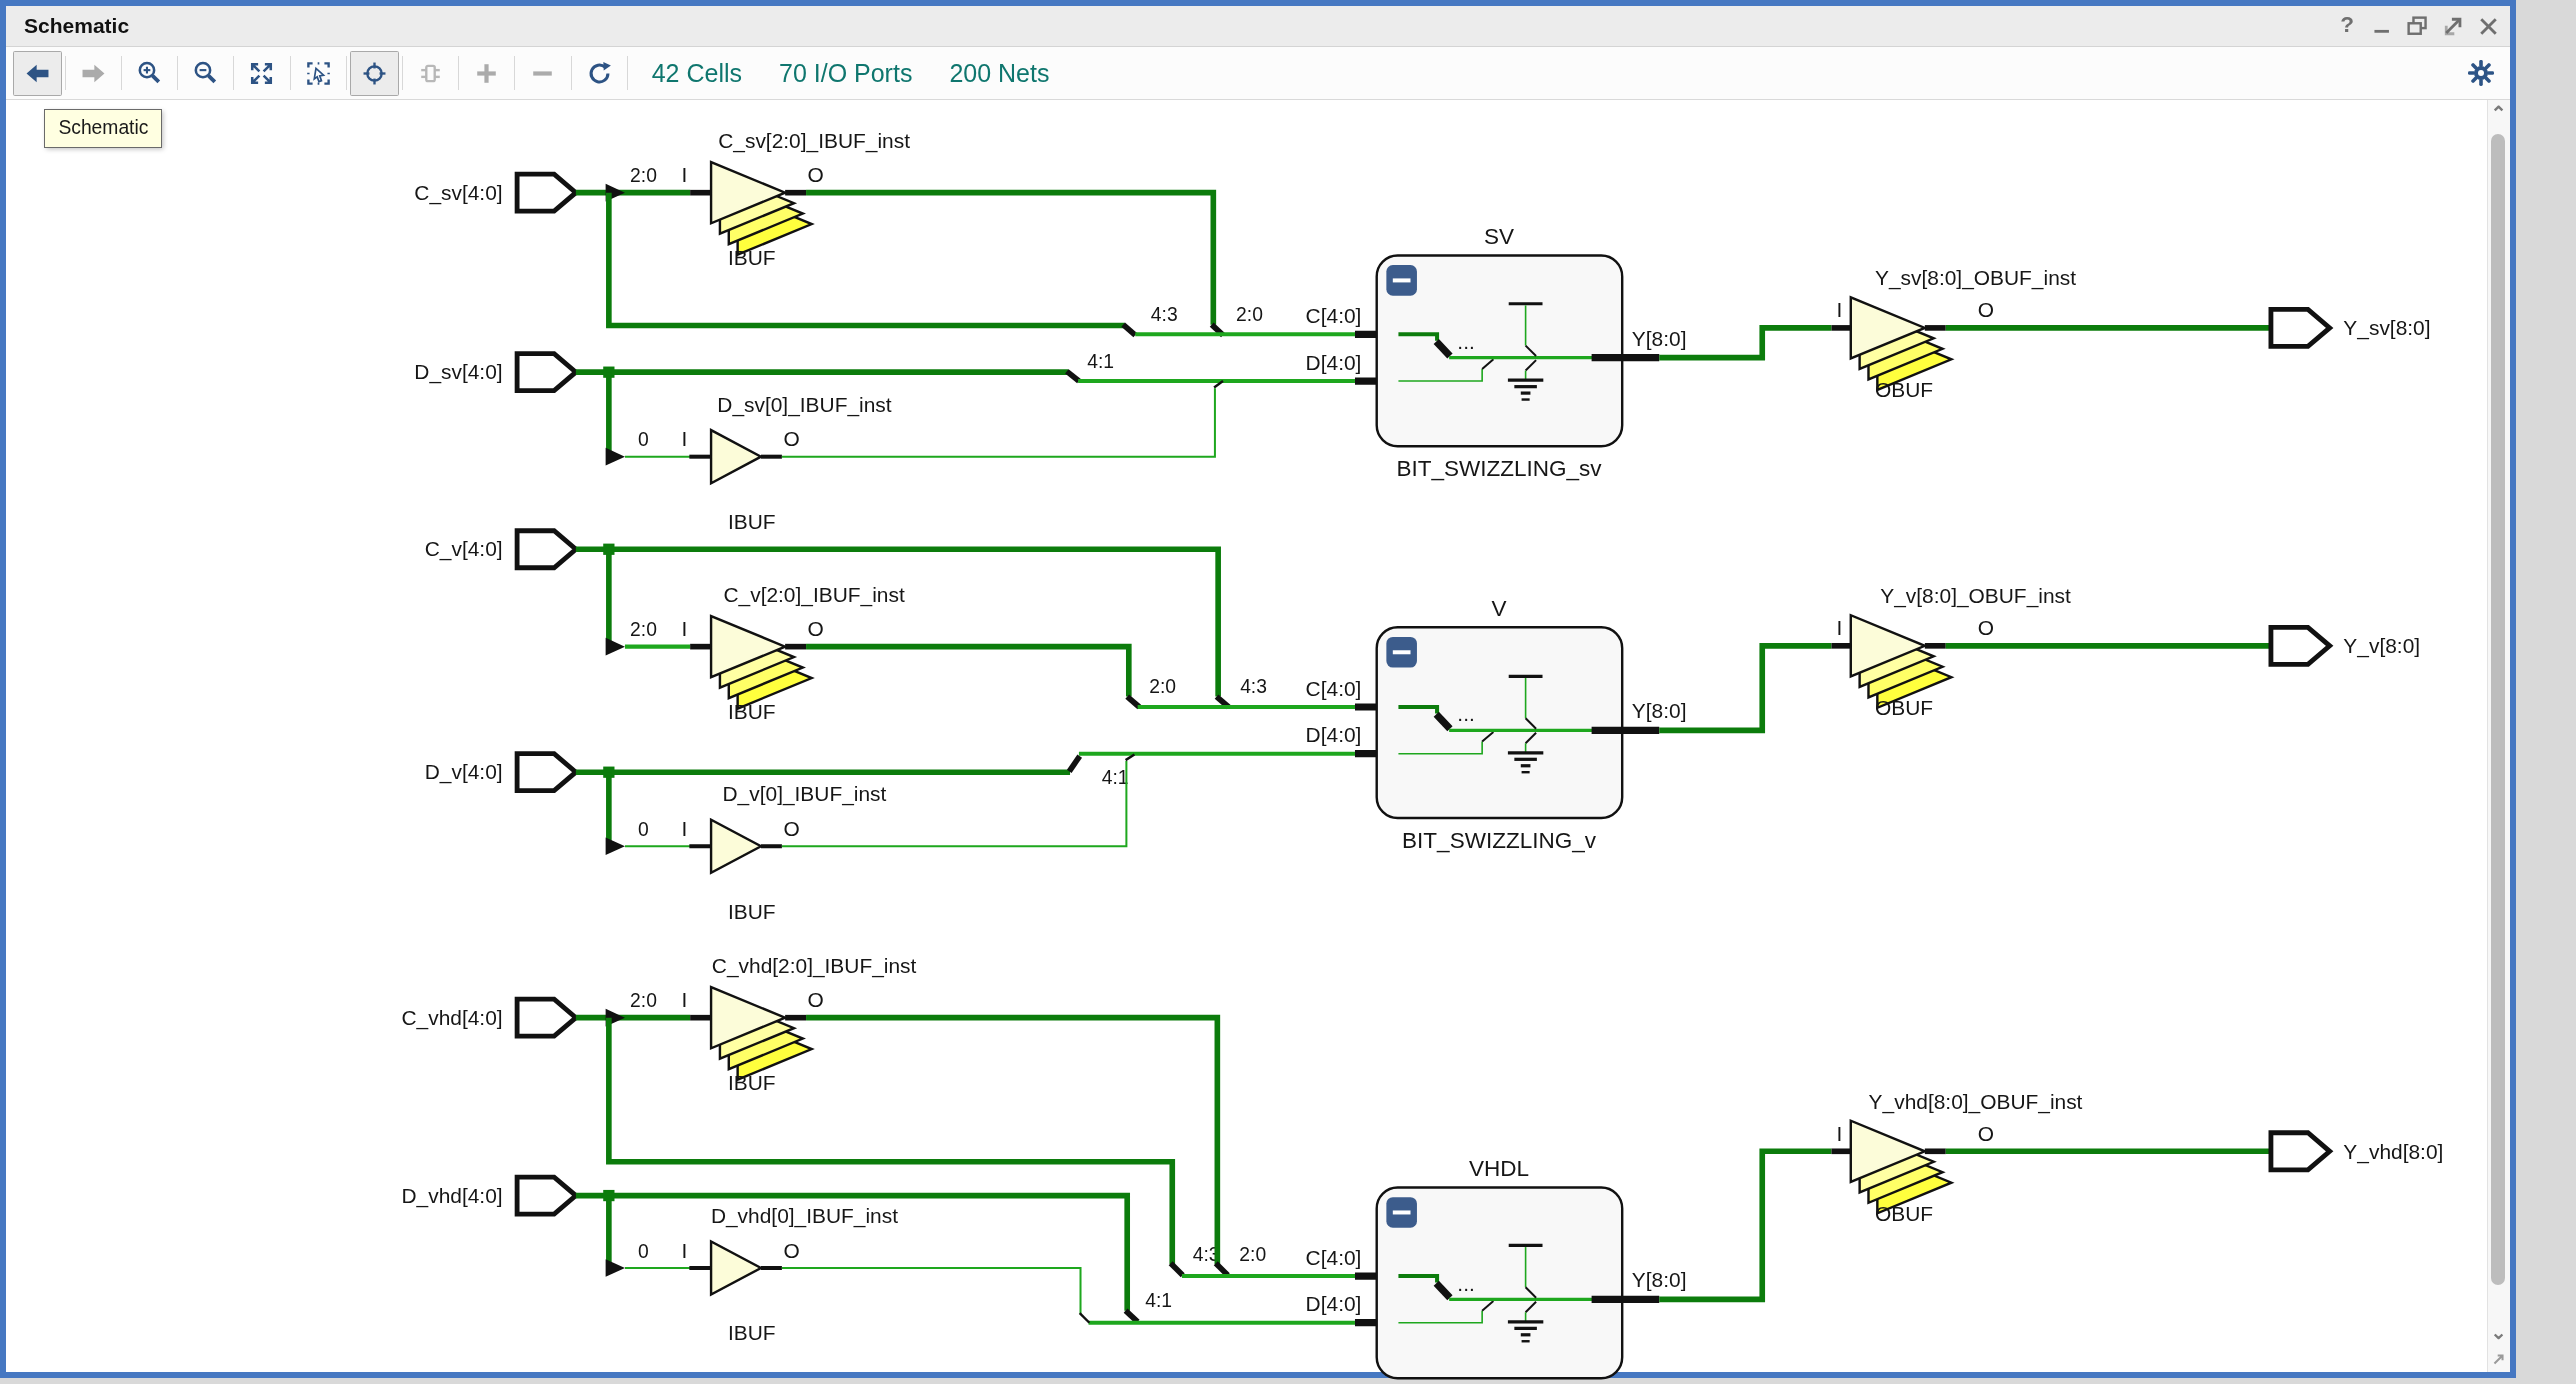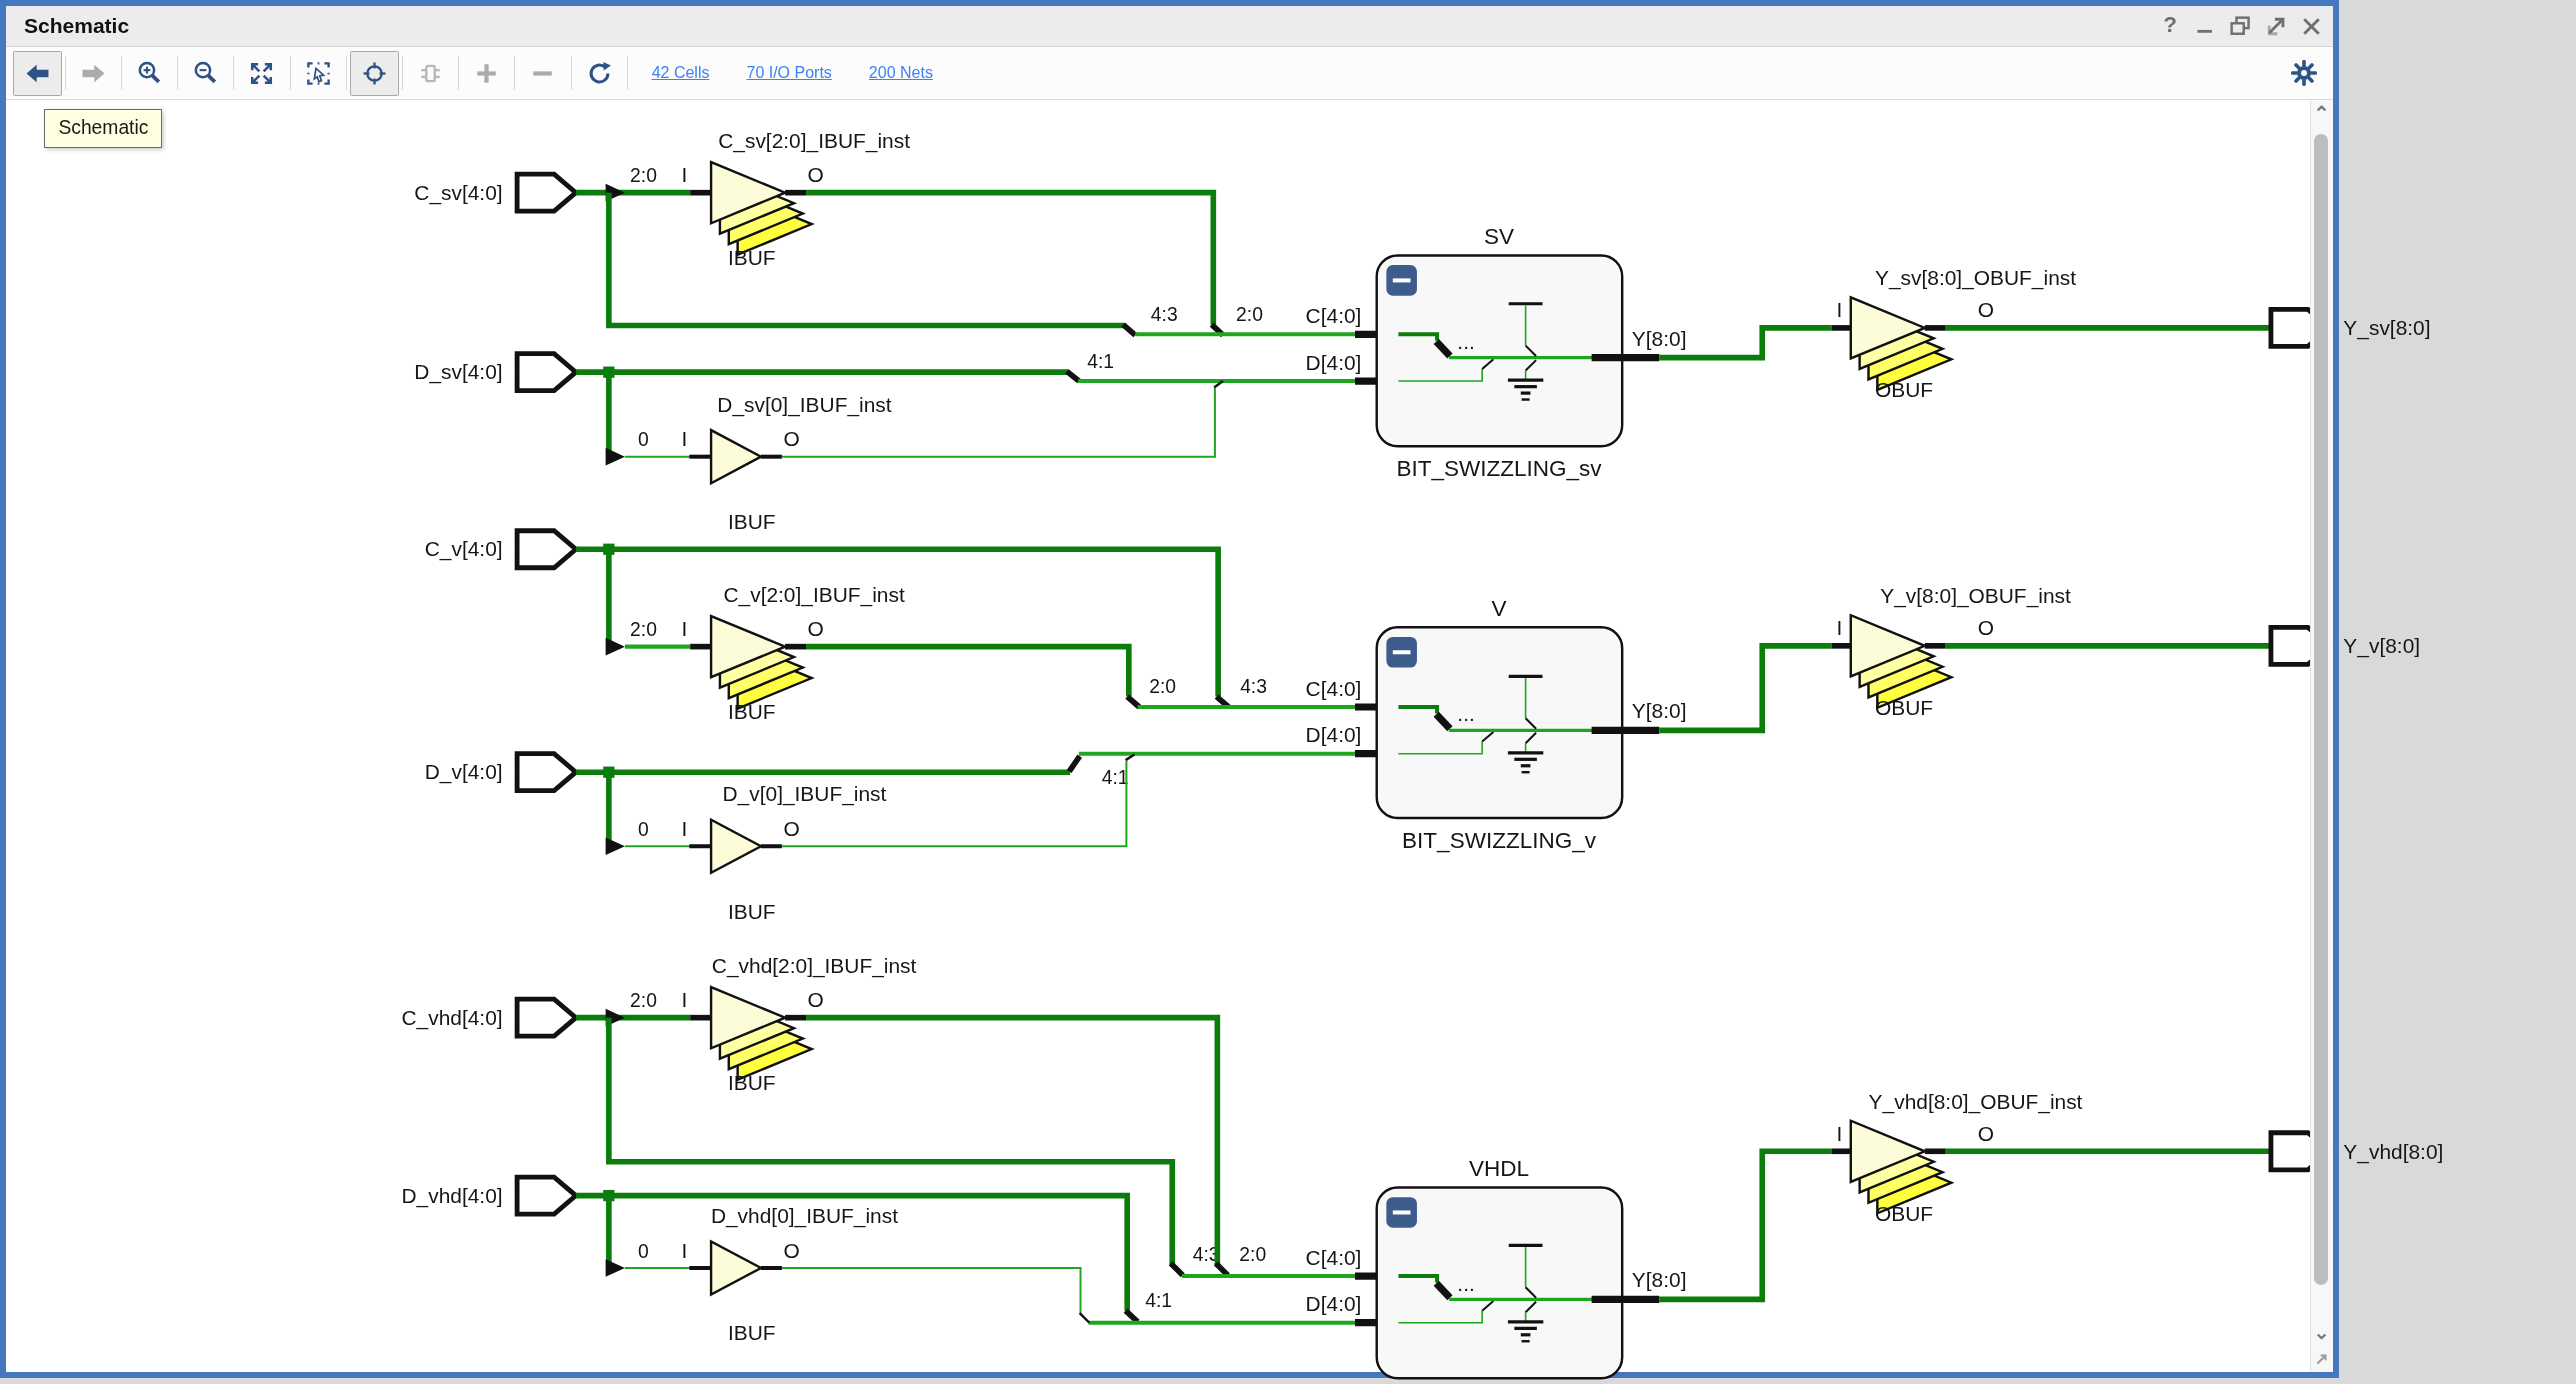--- a/index.html
+++ b/index.html
@@ -1,38 +1,38 @@
 <!DOCTYPE html>
 <html style="font-size:13px"><head>
 <meta charset="utf-8">
 <style>
   html,body{margin:0;padding:0;}
   body{width:2576px;height:1385px;background:#d9d9d9;position:relative;
        font-family:"Liberation Sans",sans-serif;overflow:hidden;}
-  #window{position:absolute;left:0;top:0;width:2339px;height:1378px;
+  #window{position:absolute;left:0;top:0;width:2516px;height:1378px;
           background:#4678c2;}
   #win-inner{position:absolute;left:6.4px;top:6.4px;right:6.4px;bottom:6.4px;background:#fff;
              display:flex;flex-direction:column;}
   
   #titlebar{height:40px;background:#ececec;border-bottom:0.8px solid #d4d4d4;
             display:flex;align-items:center;flex:0 0 auto;}
   #titlebar .title{font-size:21px;font-weight:bold;color:#111;padding-left:17.7px;}
   #titlebar .spacer{flex:1;}
   .win-ic{width:29px;height:29px;margin-right:6.4px;flex:0 0 auto;}
   #help-btn{font-size:22.5px;font-weight:bold;color:#6f6f6f;width:29px;text-align:center;}
   
   #toolbar{height:52px;background:#fcfcfc;border-bottom:1.6px solid #d9d9d9;
            display:flex;align-items:center;flex:0 0 auto;padding-left:6.4px;}
   .tb-btn{width:47px;height:43px;display:flex;align-items:center;justify-content:center;
           border:0.8px solid transparent;border-radius:1.6px;flex:0 0 auto;}
   .tb-btn.pressed{background:#ececec;border-color:#a9a9a9;}
   .tb-sep{width:0.8px;height:34px;background:#d8d8d8;margin:0 3.2px;flex:0 0 auto;}
   .tb-btn svg{width:27px;height:27px;}
   .counts{display:flex;gap:37px;margin-left:21px;}
-  .count-link{font-size:16px;color:#3b82f6;white-space:nowrap;text-decoration:underline;}
+  .count-link{font-size:25px;color:#0f766e;white-space:nowrap;}
   #gear-wrap{margin-left:auto;margin-right:13px;width:32px;height:32px;}
   
   #canvas{flex:1;position:relative;background:#fff;}
   #schematic-svg{position:absolute;left:0;top:0;}
   
   #vscroll{position:absolute;top:0;right:0;bottom:0;width:22px;background:#f7f7f7;
            border-left:0.8px solid #e2e2e2;}
   .sc-arrow{position:absolute;left:0;width:22px;height:24px;color:#7a7a7a;font-size:19.3px;
             font-weight:bold;text-align:center;line-height:24px;}
   #sc-up{top:1.6px;}

